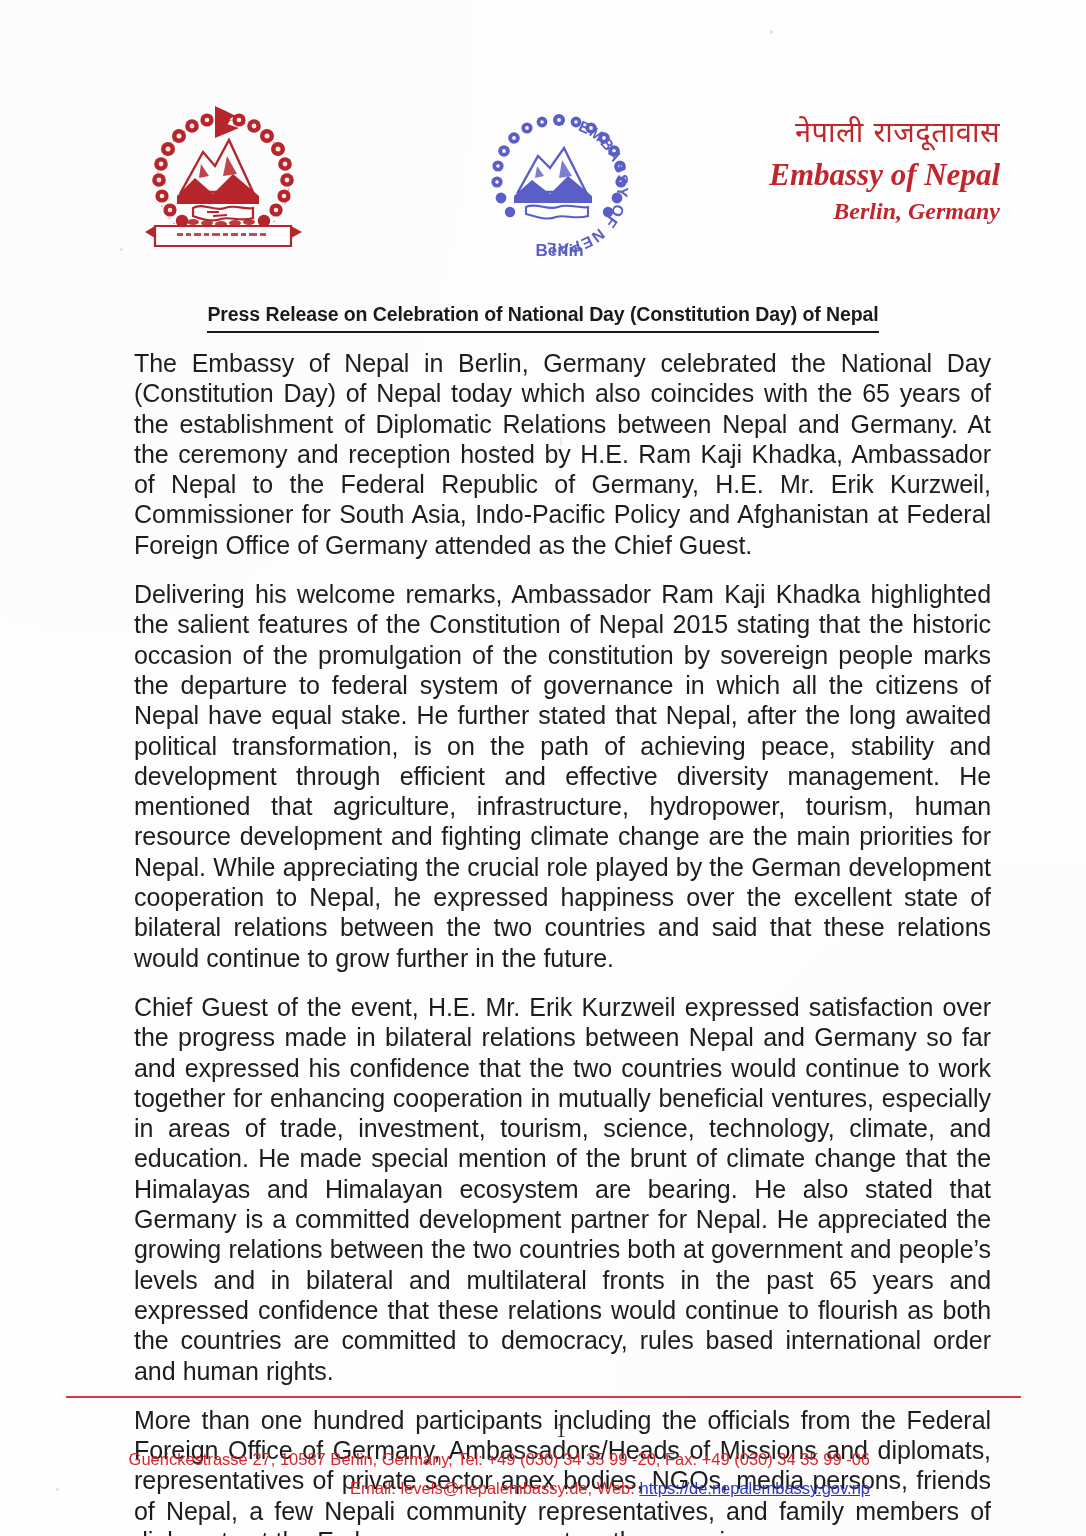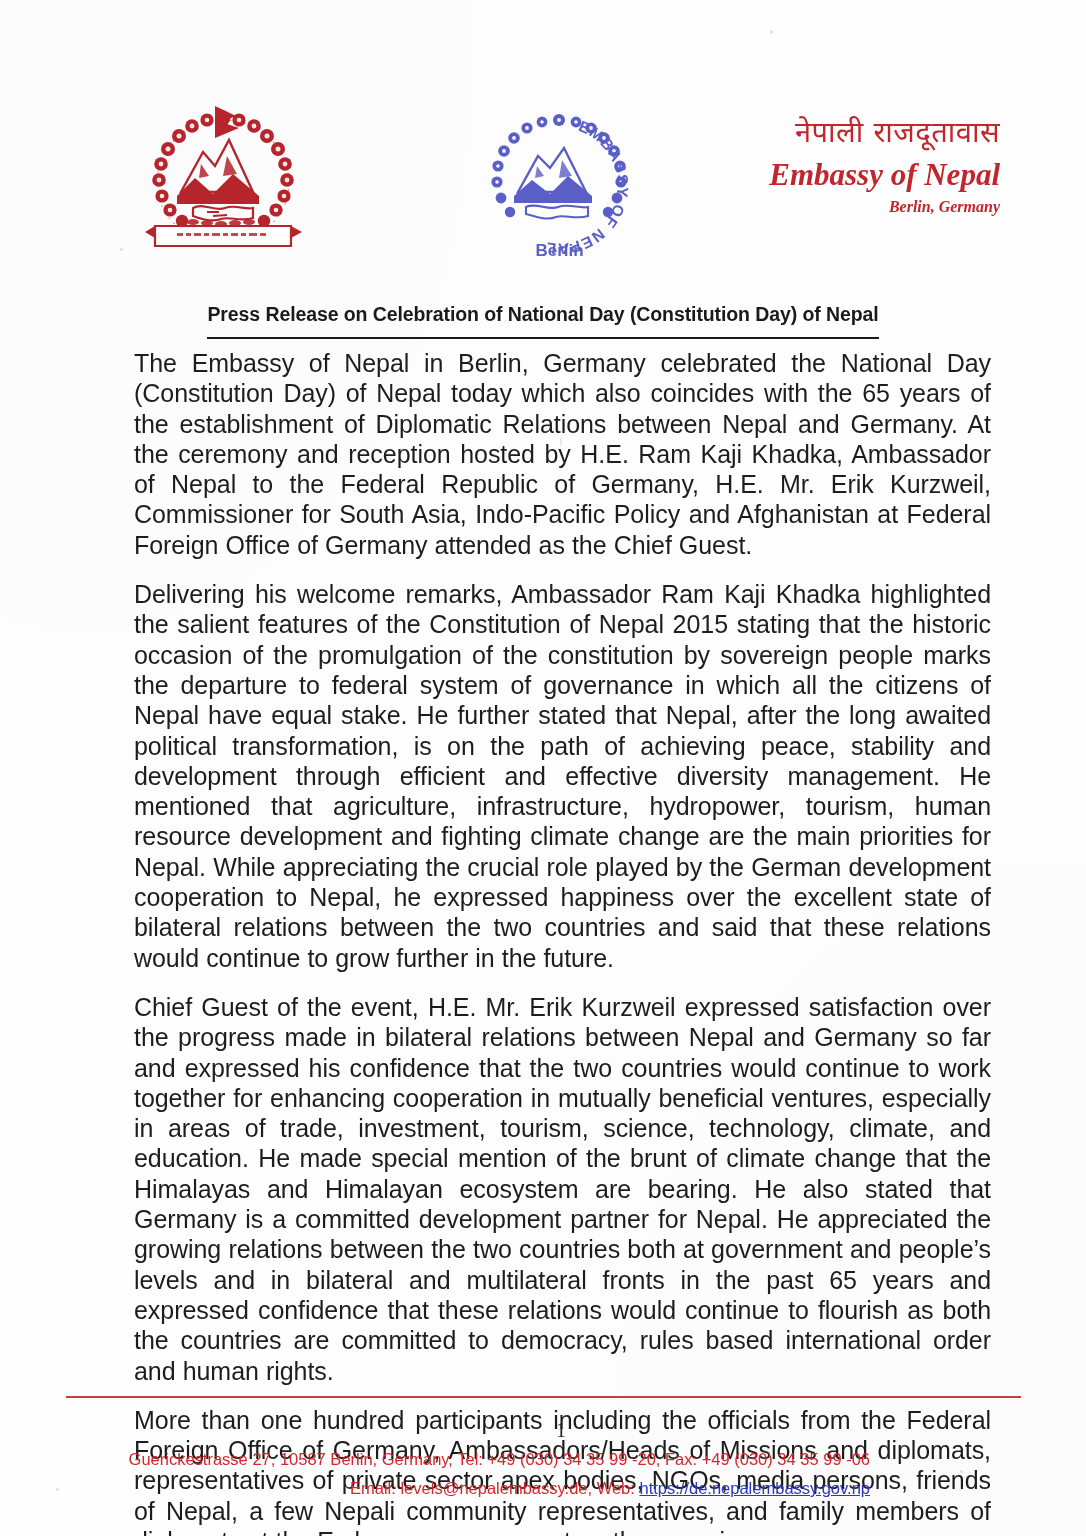--- a/index.html
+++ b/index.html
@@ -80,41 +80,41 @@
     font-style: italic;
     font-size: 31px;
     line-height: 1.2;
     margin-top: 6px;
     color: #c0262c;
   }
   .title-city {
     font-family: "Liberation Serif", serif;
     font-weight: bold;
     font-style: italic;
-    font-size: 16px;
+    font-size: 24px;
     line-height: 1.2;
     margin-top: 4px;
     color: #c0262c;
   }
 
   
   .doc-title {
     position: absolute;
     left: 0;
     top: 303px;
     width: 1086px;
     text-align: center;
     font-size: 19.5px;
     font-weight: bold;
     color: #1a1a1a;
     letter-spacing: -0.1px;
   }
   .doc-title span {
     border-bottom: 2px solid #1a1a1a;
-    padding-bottom: 12px;
+    padding-bottom: 6px;
   }
 
   
   .body-copy {
     position: absolute;
     left: 134px;
     top: 348px;
     width: 857px;
   }
   .para {

